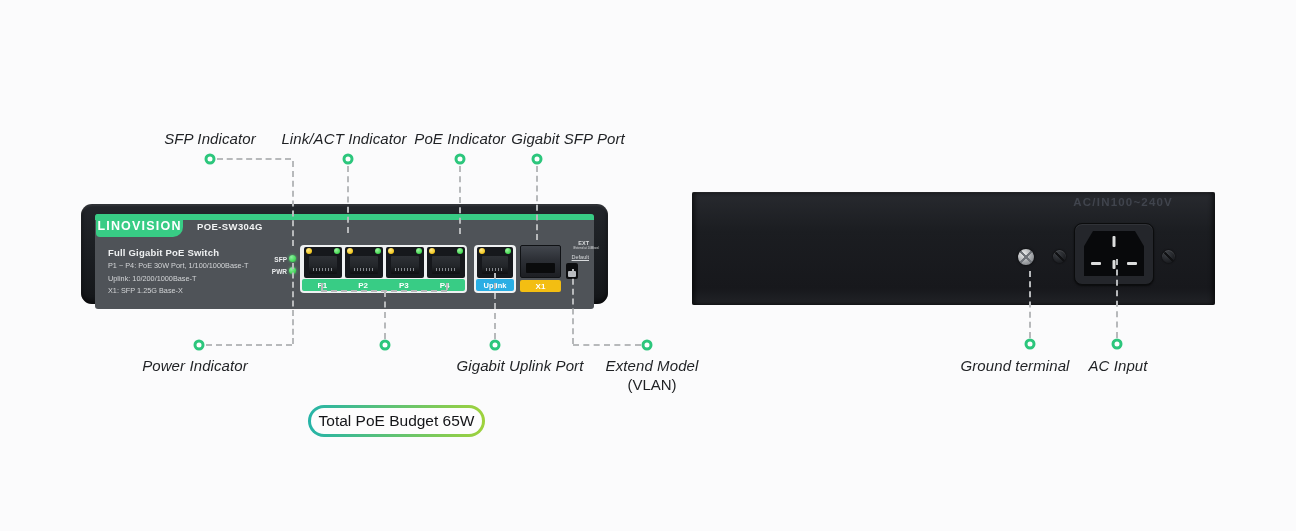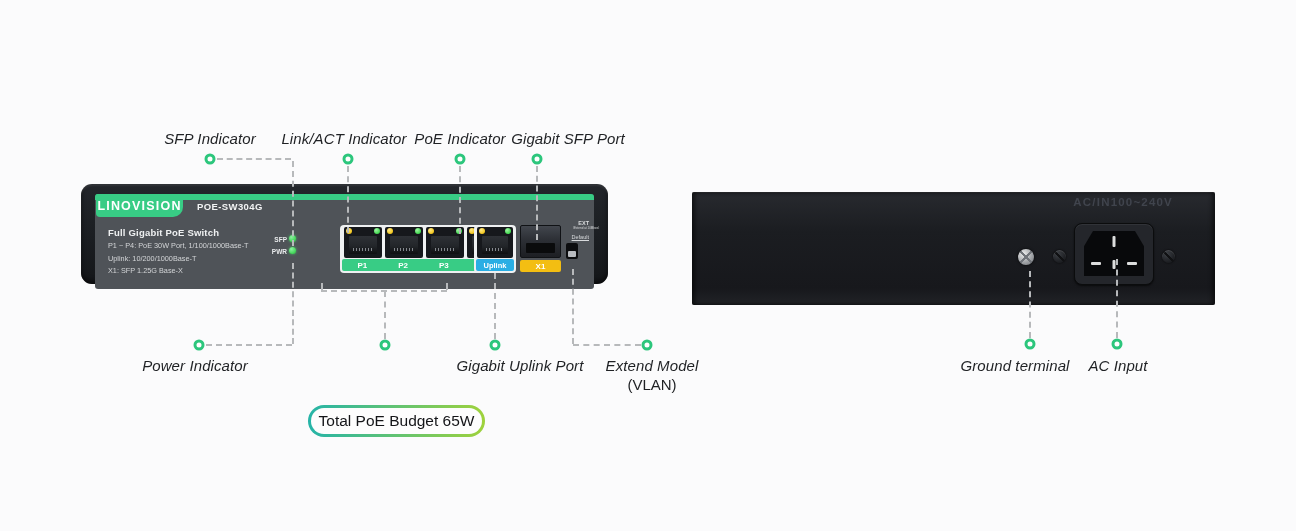--- a/index.html
+++ b/index.html
@@ -15,21 +15,21 @@
   .callout{position:absolute;transform:translateX(-50%);white-space:nowrap;
     font-size:15px;font-weight:500;color:var(--text);letter-spacing:.1px;z-index:7;font-style:italic;}
   
   .marker{position:absolute;width:11px;height:11px;border:3px solid var(--marker);
     background:#fff;border-radius:50%;transform:translate(-50%,-50%);z-index:8;}
   
   .lv{position:absolute;width:0;border-left:2px dashed var(--line);z-index:6;}
   .lh{position:absolute;height:0;border-top:2px dashed var(--line);z-index:6;}
 
   
-  .front{position:absolute;left:81px;top:184px;width:527px;height:100px;
+  .front{position:absolute;left:81px;top:204px;width:527px;height:100px;
     background:linear-gradient(180deg,#23262b 0%,#1b1e22 50%,#141619 100%);
     border-radius:11px;z-index:1;
     box-shadow:inset 0 2px 2px rgba(255,255,255,.08), inset 0 -3px 5px rgba(0,0,0,.6);}
   .front-inner{position:absolute;left:14px;top:10px;width:499px;height:95px;
     background:#4f5358;border-radius:3px;overflow:visible;}
   .green-strip{position:absolute;left:0;top:0;width:499px;height:6px;
     background:var(--accent);border-radius:3px 3px 0 0;}
   .brand-badge{position:absolute;left:1px;top:0;width:87px;height:23px;
     background:var(--accent);border-radius:2px 0 10px 4px;display:flex;
     align-items:center;justify-content:center;color:#fff;font-weight:bold;
@@ -40,21 +40,21 @@
     font-size:9.5px;letter-spacing:.2px;}
   .spec{position:absolute;left:13px;color:#d3d5d7;font-size:7.3px;white-space:nowrap;}
   .spec.s1{top:47px}.spec.s2{top:60px}.spec.s3{top:72px}
   .led-label{position:absolute;width:24px;text-align:right;color:#e9ebec;
     font-size:6.5px;font-weight:bold;}
   .led-dot{position:absolute;width:7px;height:7px;border-radius:50%;
     background:radial-gradient(circle at 35% 30%,#8df0a0,#3fd455 70%);
     box-shadow:0 0 3px rgba(70,220,110,.8);}
   
   .port-box{position:absolute;top:31px;background:#eff1f2;border-radius:4px;}
-  .pb-main{left:205px;width:167px;height:48px;margin-left:40px;}
+  .pb-main{left:205px;width:167px;height:48px;}
   .pb-up{left:379px;width:42px;height:48px;}
   .port-bar{position:absolute;left:2px;right:2px;bottom:2px;height:12px;
     border-radius:2px;display:flex;align-items:center;color:#fff;font-weight:bold;}
   .bar-green{background:var(--accent);justify-content:space-around;font-size:8px;}
   .bar-blue{background:var(--uplink);justify-content:center;font-size:7.5px;}
   .rj45{position:absolute;top:2px;width:38px;height:31px;background:#16181c;border-radius:2px;}
   .rj45.up{width:36px;}
   .rj45::before{content:"";position:absolute;left:5px;right:5px;top:9px;bottom:4px;
     background:linear-gradient(180deg,#2e3136 0%,#23262a 55%,#0f1012 100%);border-radius:1px;}
   .rj45::after{content:"";position:absolute;left:9px;right:9px;bottom:7px;height:3px;

